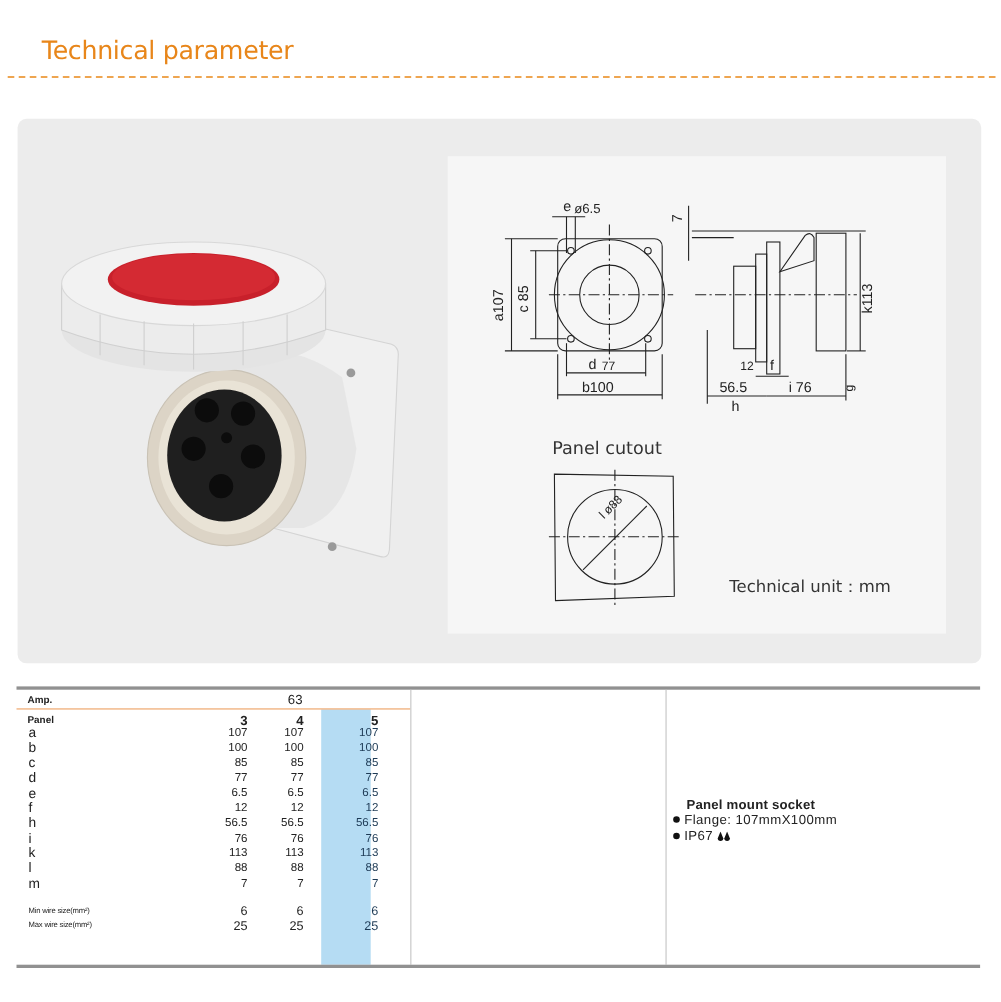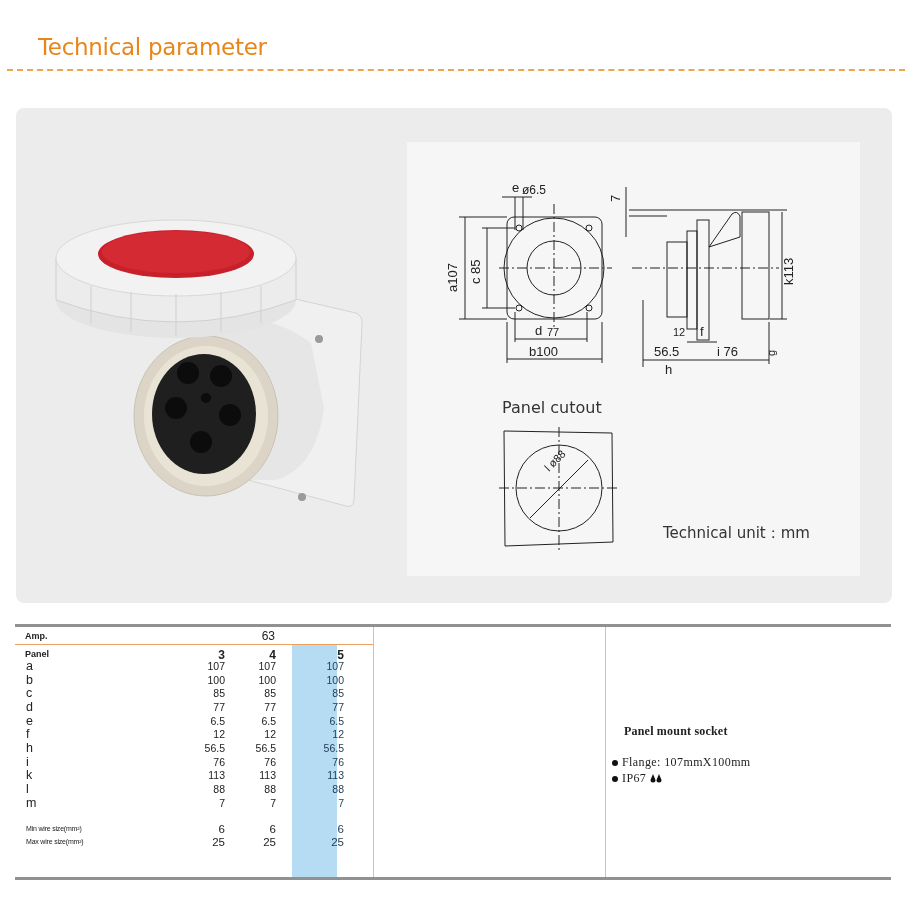--- a/index.html
+++ b/index.html
@@ -25,23 +25,23 @@
   .lbl { position: absolute; font-family: "Liberation Sans", sans-serif; color: #222; }
   .amp-lbl { left: 10px; top: 7px; font-size: 9px; font-weight: bold; }
   .amp-val { left: 200px; top: 5px; font-size: 12px; width: 60px; }
   .poles-lbl { left: 10px; top: 25px; font-size: 9px; font-weight: bold; }
   .pole-num { top: 24px; font-size: 12px; font-weight: bold; }
   .row-lbl { left: 11px; font-size: 12.5px; }
   .row-val { font-size: 10.5px; }
   .wire-lbl { left: 11px; font-size: 7px; letter-spacing: -0.2px; }
   .wire-val { font-size: 11.5px; }
 
-  .desc { position: absolute; left: 612px; top: 724px; font-family: Liberation Serif, serif; color: #222; }
+  .desc { position: absolute; left: 612px; top: 724px; font-family: Liberation Sans, sans-serif; color: #222; }
   .desc-title { font-size: 12px; font-weight: bold; margin-left: 12px; letter-spacing: 0.2px; }
-  .desc-item { font-size: 12px; margin-top: 16px; display: flex; align-items: center; letter-spacing: 0.4px; }
+  .desc-item { font-size: 12px; margin-top: 0; display: flex; align-items: center; letter-spacing: 0.4px; }
   .bullet { display: inline-block; width: 6px; height: 6px; border-radius: 50%; background: #111; margin-right: 4px; }
 </style>
 </head>
 <body>
 
 <div class="title">Technical parameter</div>
 <div class="title-rule"></div>
 
 <div class="panel">
 

